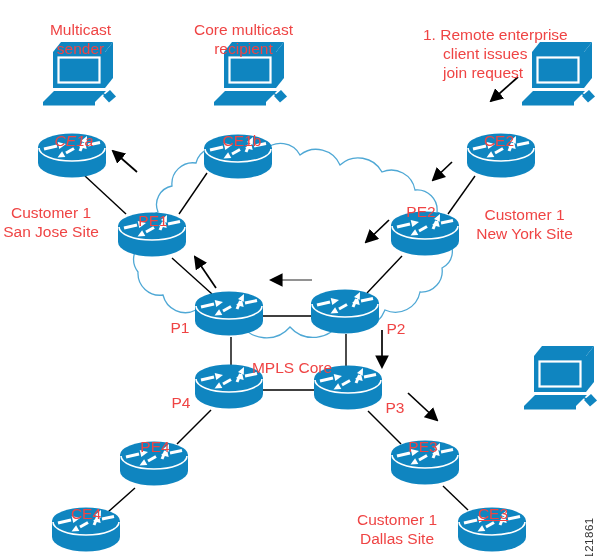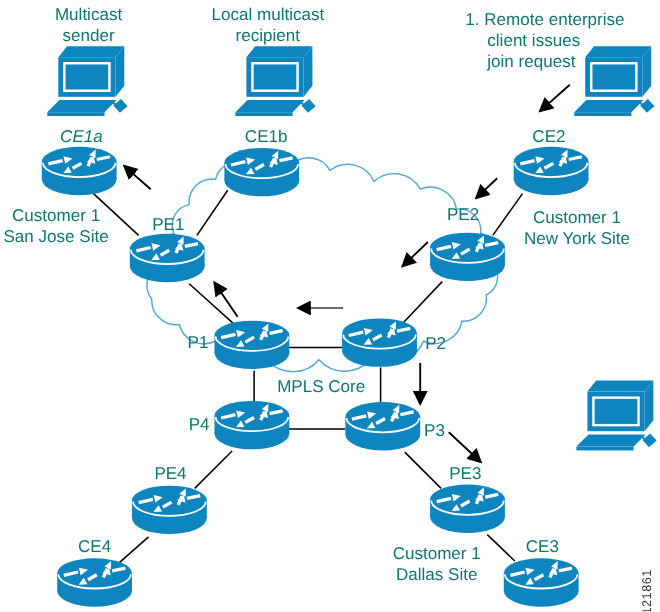--- a/index.html
+++ b/index.html
@@ -3,21 +3,21 @@
 <meta charset="utf-8">
 <style>
   html,body{margin:0;padding:0;background:#fff;}
   #stage{
     position:relative;width:600px;height:556px;background:#ffffff;overflow:hidden;
     font-family:"Liberation Sans","DejaVu Sans",sans-serif;color:#000;
   }
   #wires{position:absolute;left:0;top:0;}
   .lbl{
     position:absolute;font-size:15.5px;line-height:19px;text-align:center;
-    white-space:pre-line;color:#0f766e;
+    white-space:pre-line;color:#ef4444;margin-top:16px;
   }
   .lbl.left{text-align:left;}
   .hang{padding-left:20px;text-indent:-20px;}
   .figure{
     position:absolute;left:567px;top:532px;width:44px;font-size:11.5px;color:#333;
     transform:rotate(-90deg);transform-origin:center;text-align:center;letter-spacing:.5px;
     white-space:nowrap;
   }
 </style>
 </head>
@@ -112,40 +112,40 @@
     <use href="#sym-router" x="194" y="364"></use>
     <use href="#sym-router" x="313" y="365"></use>
     <use href="#sym-router" x="119" y="441"></use>
     <use href="#sym-router" x="390" y="440"></use>
     <use href="#sym-router" x="51" y="507"></use>
     <use href="#sym-router" x="457" y="507"></use>
   </svg>
 
   <div class="lbl" style="left:18px;top:4px;width:125px;">Multicast
 sender</div>
-  <div class="lbl" style="left:181px;top:4px;width:125px;">Local multicast
+  <div class="lbl" style="left:181px;top:4px;width:125px;">Core multicast
 recipient</div>
 
   <div class="lbl left hang" style="left:423px;top:9px;width:175px;">1. Remote enterprise
 client issues
 join request</div>
 
   <div class="lbl" style="left:44px;top:115px;width:60px;font-style:italic;">CE1a</div>
   <div class="lbl" style="left:212px;top:115px;width:60px;">CE1b</div>
   <div class="lbl" style="left:469px;top:115px;width:60px;">CE2</div>
   <div class="lbl" style="left:123px;top:195px;width:60px;">PE1</div>
   <div class="lbl" style="left:391px;top:186px;width:60px;">PE2</div>
   <div class="lbl" style="left:150px;top:302px;width:60px;">P1</div>
   <div class="lbl" style="left:366px;top:303px;width:60px;">P2</div>
   <div class="lbl" style="left:151px;top:377px;width:60px;">P4</div>
   <div class="lbl" style="left:365px;top:382px;width:60px;">P3</div>
   <div class="lbl" style="left:125px;top:421px;width:60px;">PE4</div>
   <div class="lbl" style="left:393px;top:421px;width:60px;">PE3</div>
   <div class="lbl" style="left:56px;top:488px;width:60px;">CE4</div>
-  <div class="lbl" style="left:463px;top:488px;width:60px;">CE3</div>
+  <div class="lbl" style="left:463px;top:488px;width:60px;text-decoration:underline;">CE3</div>
 
   <div class="lbl" style="left:1px;top:187px;width:100px;">Customer 1
 San Jose Site</div>
   <div class="lbl" style="left:464px;top:189px;width:121px;">Customer 1
 New York Site</div>
   <div class="lbl" style="left:337px;top:494px;width:120px;">Customer 1
 Dallas Site</div>
 
   <div class="lbl" style="left:232px;top:342px;width:120px;">MPLS Core</div>
   <div class="figure">121861</div>

